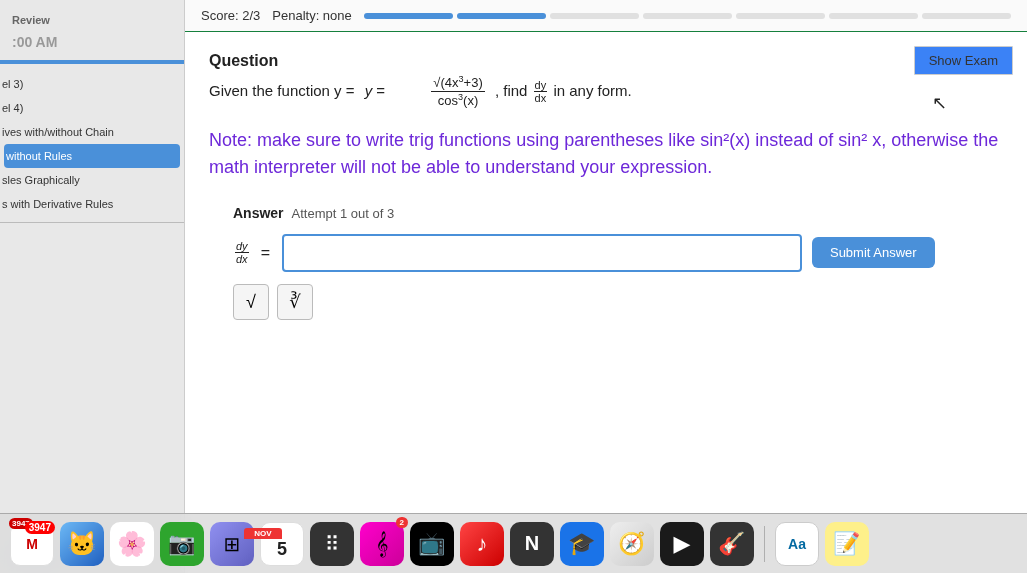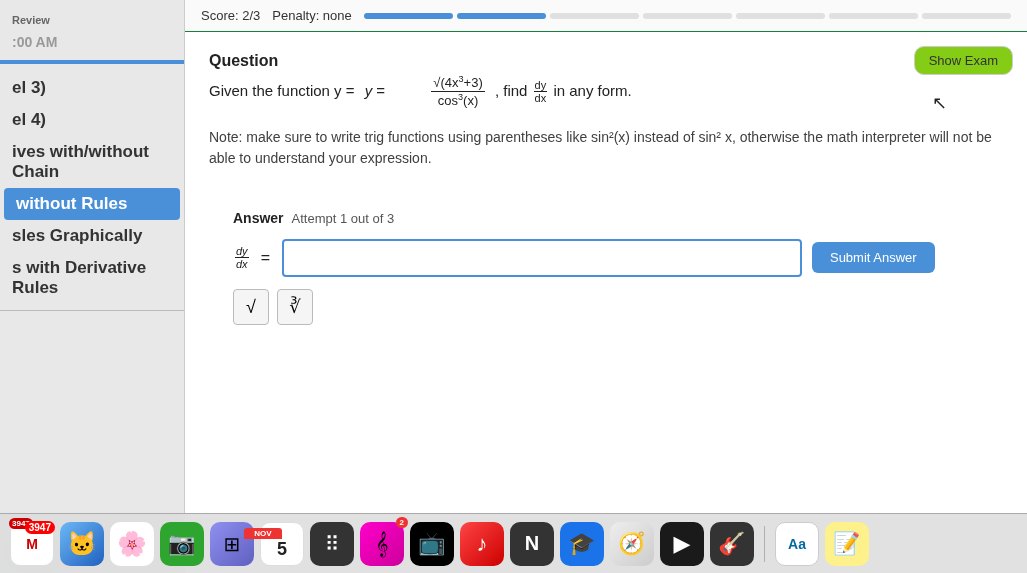--- a/index.html
+++ b/index.html
@@ -79,25 +79,24 @@
       padding-top: 10px;
       flex-shrink: 0;
     }
     .sidebar-section-title {
       font-size: 11px;
       color: #666;
       padding: 4px 12px;
       font-weight: 600;
     }
     .sidebar-item {
-      padding: 6px 12px;
-      font-size: 17px;
+      padding: 6px 2px;
+      font-size: 11px;
       color: #333;
       cursor: pointer;
-      font-weight: bold;
     }
     .sidebar-item.active {
       background: #4a90d9;
       color: white;
       border-radius: 4px;
       margin: 0 4px;
     }
     .sidebar-bottom {
       margin-top: auto;
       padding: 8px 12px 12px;
@@ -150,23 +149,23 @@
     }
     .progress-segment.empty {
       background: #e0e0e0;
     }
 
     
     .show-examples-btn {
       position: absolute;
       top: 106px;
       right: 10px;
-      background: #84cc16;
+      background: #3b82f6;
       border: 1px solid #ccc;
-      border-radius: 10px;
+      border-radius: 1px;
       padding: 6px 14px;
       font-size: 13px;
       cursor: pointer;
       color: #333;
     }
 
     
     .question-area {
       padding: 20px 24px;
       flex: 1;
@@ -178,23 +177,23 @@
       font-weight: bold;
       color: #222;
     }
     .question-body {
       font-size: 15px;
       color: #222;
       margin-bottom: 14px;
       line-height: 1.6;
     }
     .note-text {
-      font-size: 14px;
-      color: #404040;
-      margin-bottom: 41px;
+      font-size: 18px;
+      color: #6d28d9;
+      margin-bottom: 24px;
       line-height: 1.5;
     }
 
     
     .answer-section {
       padding: 0 24px 20px;
     }
     .answer-label-row {
       display: flex;
       align-items: center;

